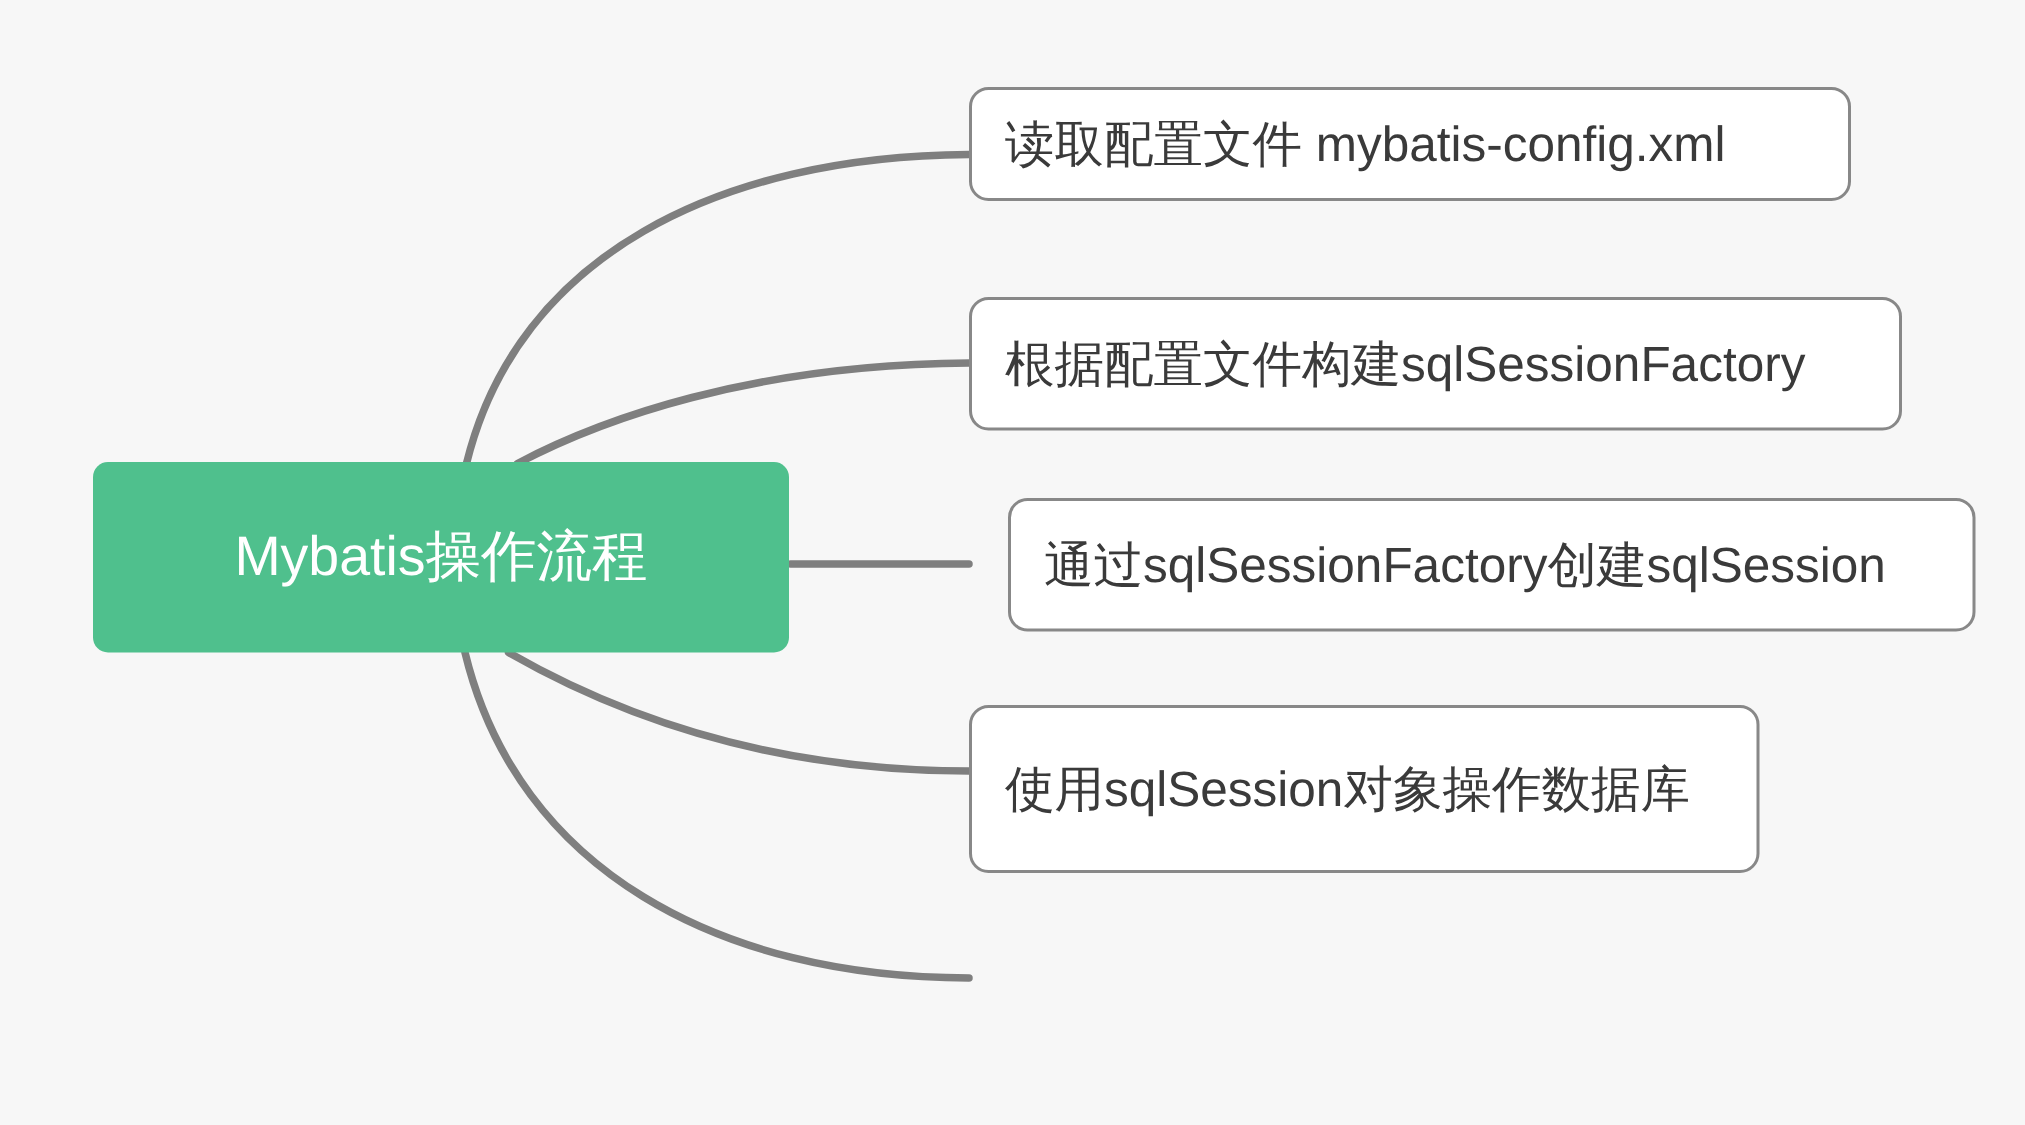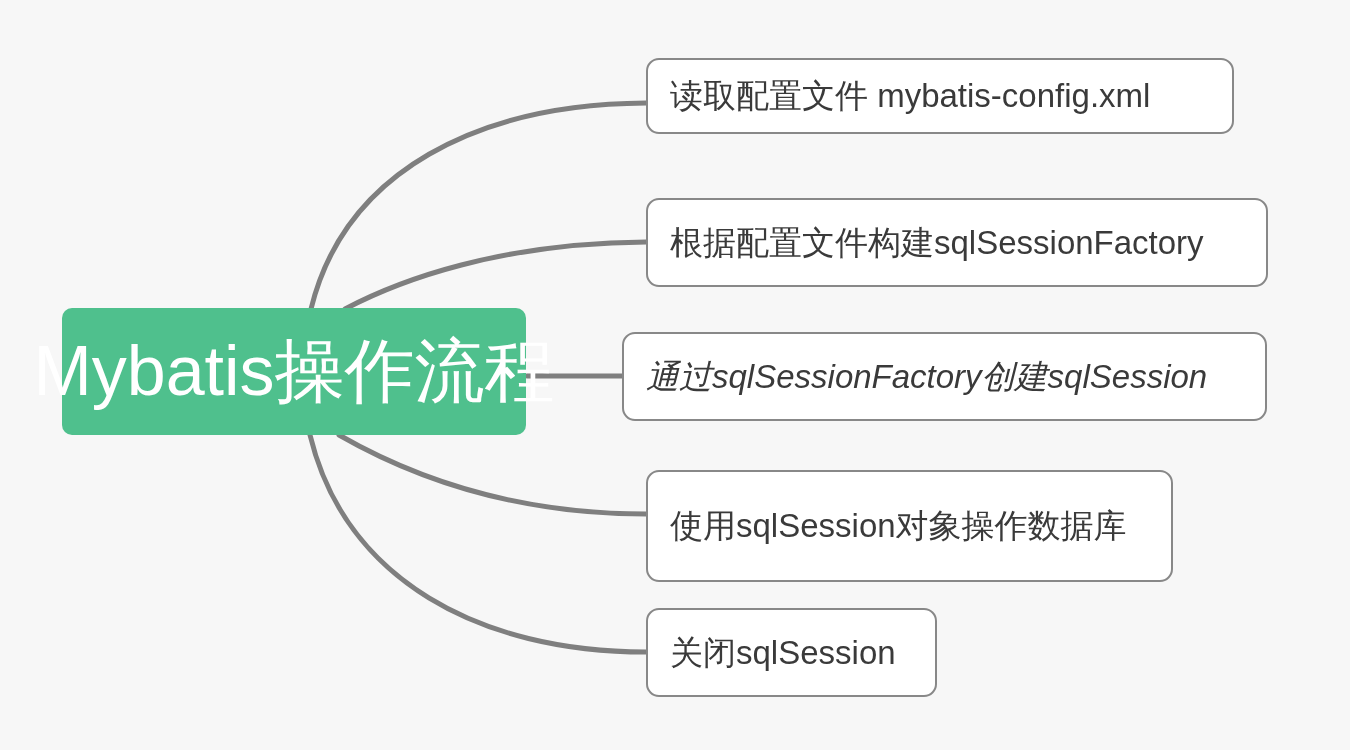--- a/index.html
+++ b/index.html
@@ -36,21 +36,21 @@
     background: #4fc08d;
     border-radius: 10px;
     display: flex;
     align-items: center;
     justify-content: center;
     box-sizing: border-box;
     z-index: 3;
   }
   .root-label {
     color: #ffffff;
-    font-size: 70px;
+    font-size: 37px;
     line-height: 1.05;
     letter-spacing: 0px;
     white-space: nowrap;
     font-weight: 400;
   }
   .child-node {
     position: absolute;
     background: #ffffff;
     border: 2px solid #888888;
     border-radius: 13px;
@@ -62,21 +62,21 @@
   .child-label {
     color: #3a3a3a;
     font-size: 33px;
     line-height: 1.15;
     white-space: nowrap;
     padding: 0 22px;
     font-weight: 400;
   }
   .node-1 { left: 646px; top: 58px;  width: 588px; height: 76px; }
   .node-2 { left: 646px; top: 198px; width: 622px; height: 89px; }
-  .node-3 { left: 622px; top: 332px; width: 645px; height: 89px; font-style: italic; }
+  .node-3 { left: 672px; top: 332px; width: 645px; height: 89px; }
   .node-4 { left: 646px; top: 470px; width: 527px; height: 112px; }
   .node-5 { left: 646px; top: 608px; width: 291px; height: 89px; }
 </style>
 </head>
 <body>
 
 <div id="mindmap-canvas">
 
   <svg id="connector-layer" viewBox="0 0 1350 750" width="1350" height="750" xmlns="http://www.w3.org/2000/svg">
     <g fill="none" stroke="#7f7f7f" stroke-width="5" stroke-linecap="round">
@@ -101,17 +101,14 @@
   </div>
 
   <div class="child-node node-3">
     <span class="child-label">通过sqlSessionFactory创建sqlSession</span>
   </div>
 
   <div class="child-node node-4">
     <span class="child-label">使用sqlSession对象操作数据库</span>
   </div>
 
-  <div class="child-node node-5">
-    <span class="child-label">关闭sqlSession</span>
-  </div>
 
 </div>
 
 </body></html>

